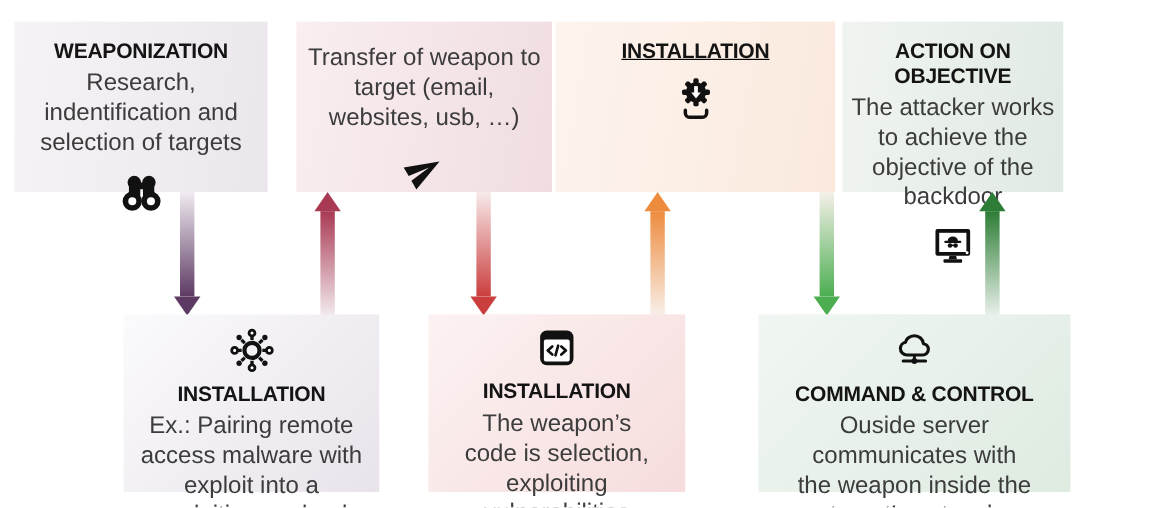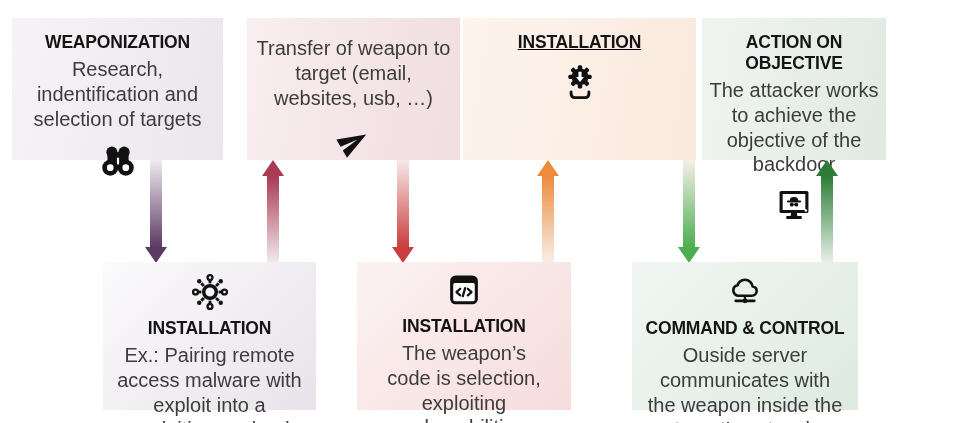--- a/index.html
+++ b/index.html
@@ -16,21 +16,21 @@
   #box-recon   {left:12px;width:211px;background:linear-gradient(100deg,#f6f3f6,#ebe6ec);}
   #box-delivery{left:247px;width:213px;background:linear-gradient(100deg,#f9eef0,#f0dde1);}
   #box-install {left:463px;width:233px;background:linear-gradient(100deg,#fdf4ee,#fae9dd);text-decoration:underline;}
   #box-action  {left:702px;width:184px;background:linear-gradient(100deg,#f0f4f0,#e0eae2);}
   .box.top .icon{margin-top:10px;}
 
   
   .box.bottom{top:262px;height:148px;padding-top:9px;}
   #box-weapon {left:103px;width:213px;background:linear-gradient(135deg,#fbfafc,#e8e3ea);}
   #box-exploit{left:357px;width:214px;background:linear-gradient(135deg,#fcf2f2,#f6dcdc);}
-  #box-c2     {left:632px;width:226px;background:linear-gradient(135deg,#f1f6f2,#deebe1);}
+  #box-c2     {left:632px;width:260px;background:linear-gradient(135deg,#f1f6f2,#deebe1);}
   .box.bottom .title{margin-top:5px;}
 
   #box-recon .desc{max-width:185px;}
   #box-delivery .desc{max-width:205px;}
   #box-install .desc{max-width:215px;}
   #box-action .desc{max-width:220px;}
   #box-weapon .desc{max-width:196px;}
   #box-exploit .desc{max-width:168px;}
   #box-c2 .desc{max-width:202px;}
 

